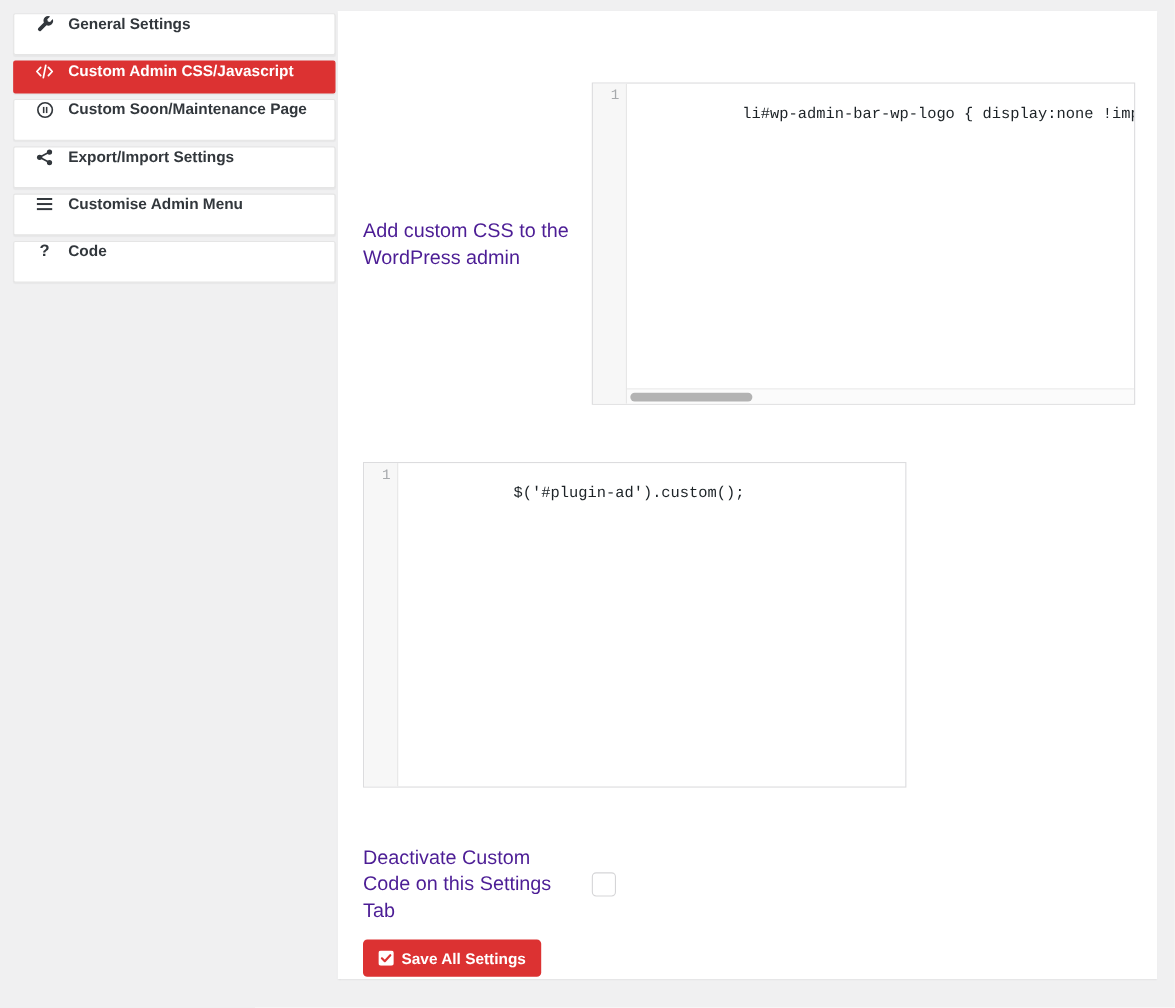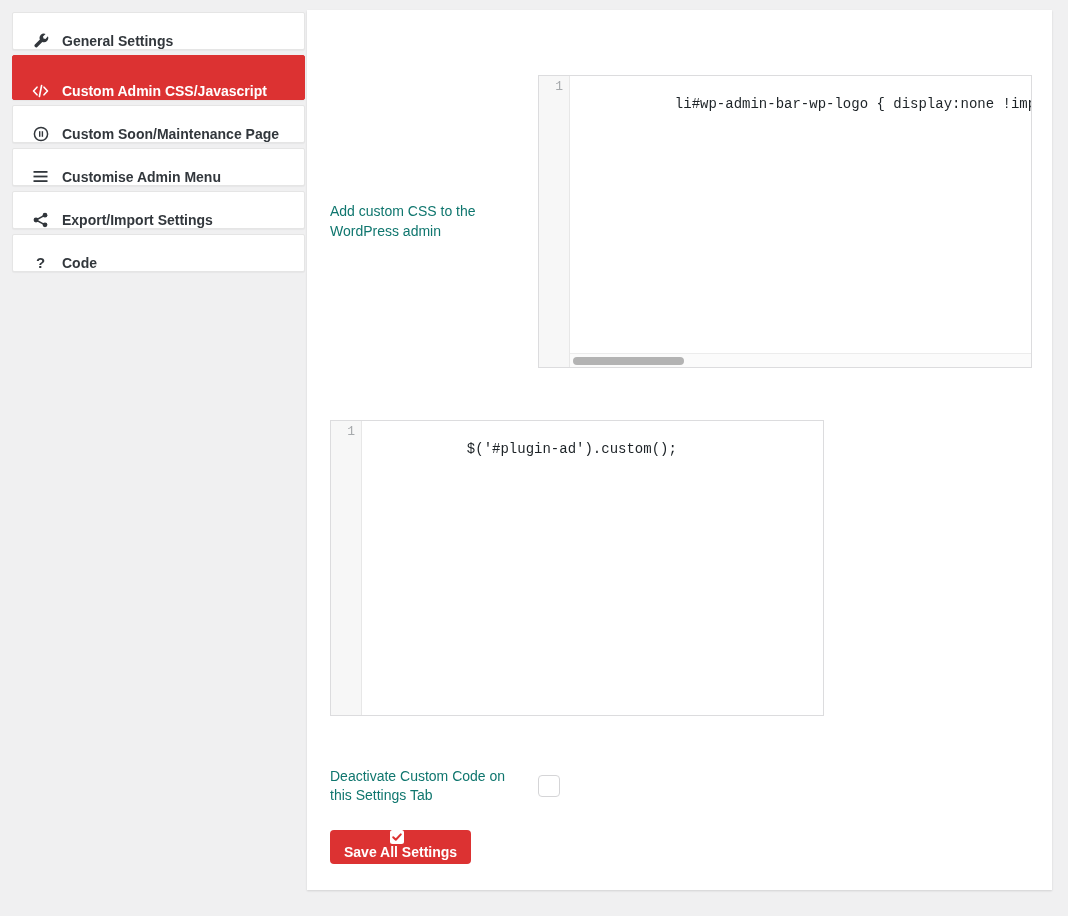--- a/index.html
+++ b/index.html
@@ -7,66 +7,66 @@
   body {
     background:#f0f0f1;
     font-family:"Liberation Sans", sans-serif;
     position:relative;
     color:#3c434a;
   }
 
   
   .sidebar { position:absolute; left:12px; top:12px; width:293px; }
   .sb-item {
-    display:flex; align-items:flex-end;
+    display:flex; align-items:flex-start;
     height:38px; margin-bottom:5px;
     background:#ffffff;
     border:1px solid #e5e5e5;
     border-radius:2px;
     box-shadow:0 1px 1px rgba(0,0,0,0.04);
     padding:0 14px 0 19px;
     cursor:pointer;
   }
   .sb-item .sb-icon {
     width:17px; height:17px; margin-right:13px;
     display:inline-flex; align-items:center; justify-content:center;
     flex:0 0 17px;
   }
   .sb-item .sb-icon svg { display:block; }
   .sb-label {
     font-size:14px; font-weight:bold; color:#32373c;
     white-space:nowrap;
   }
   .sb-item.active {
-    height:45px;
+    height:30px;
     background:#dc3232;
     border-color:#dc3232;
   }
   .sb-item.active .sb-label { color:#ffffff; }
   .q-glyph {
     font-size:15px; font-weight:bold; color:#32373c; line-height:1;
   }
 
   
   .main-panel {
     position:absolute; left:307px; top:10px;
     width:745px; height:880px;
     background:#ffffff;
     box-shadow:0 1px 2px rgba(0,0,0,0.13);
   }
   .content { padding:65px 20px 0 23px; }
 
   .form-row { display:flex; align-items:center; }
   .row-css  { margin-bottom:52px; }
   .row-js   { margin-bottom:51px; }
-  .row-deactivate { margin-bottom:25px; }
+  .row-deactivate { margin-bottom:14px; }
 
   .label-col {
     width:190px; margin-right:18px;
-    font-size:14px; line-height:1.36; color:#0f766e;
+    font-size:18px; line-height:1.36; color:#4c1d95;
   }
   .control-col { width:494px; }
 
   
   .editor {
     position:relative;
     display:flex;
     border:1px solid #dcdcde;
     background:#ffffff;
     overflow:hidden;
@@ -118,21 +118,20 @@
 
   
   .save-btn {
     display:inline-flex; align-items:center;
     height:34px; padding:0 14px;
     background:#dc3232; color:#ffffff;
     border:none; border-radius:4px;
     font-family:"Liberation Sans", sans-serif;
     font-size:14px; font-weight:bold;
     cursor:pointer;
-    flex-direction:column;
   }
   .save-btn .btn-icon { display:inline-flex; margin-right:7px; }
 </style>
 </head>
 <body>
 
 <div class="sidebar">
 
   <div class="sb-item">
     <span class="sb-icon">
@@ -158,42 +157,42 @@
     <span class="sb-icon">
       <svg width="16" height="16" viewBox="0 0 16 16">
           <circle cx="8" cy="8" r="6.6" fill="none" stroke="#32373c" stroke-width="1.5"></circle>
           <rect x="6" y="5.2" width="1.4" height="5.6" fill="#32373c"></rect>
           <rect x="8.7" y="5.2" width="1.4" height="5.6" fill="#32373c"></rect>
         </svg>
     </span>
     <span class="sb-label">Custom Soon/Maintenance Page</span>
   </div>
 
-
-  <div class="sb-item">
-    <span class="sb-icon">
-      <svg width="15" height="13" viewBox="0 0 15 13">
-          <rect x="0.5" y="1" width="14" height="1.8" fill="#32373c"></rect>
-          <rect x="0.5" y="5.6" width="14" height="1.8" fill="#32373c"></rect>
-          <rect x="0.5" y="10.2" width="14" height="1.8" fill="#32373c"></rect>
-        </svg>
-    </span>
-    <span class="sb-label">Customise Admin Menu</span>
-  </div>
 
   <div class="sb-item">
     <span class="sb-icon">
       <svg width="15" height="16" viewBox="0 0 15 16">
           <circle cx="12" cy="3.2" r="2.4" fill="#32373c"></circle>
           <circle cx="3" cy="8" r="2.4" fill="#32373c"></circle>
           <circle cx="12" cy="12.8" r="2.4" fill="#32373c"></circle>
           <path d="M3 8 L12 3.2 M3 8 L12 12.8" stroke="#32373c" stroke-width="1.5" fill="none"></path>
         </svg>
     </span>
     <span class="sb-label">Export/Import Settings</span>
+  </div>
+
+  <div class="sb-item">
+    <span class="sb-icon">
+      <svg width="15" height="13" viewBox="0 0 15 13">
+          <rect x="0.5" y="1" width="14" height="1.8" fill="#32373c"></rect>
+          <rect x="0.5" y="5.6" width="14" height="1.8" fill="#32373c"></rect>
+          <rect x="0.5" y="10.2" width="14" height="1.8" fill="#32373c"></rect>
+        </svg>
+    </span>
+    <span class="sb-label">Customise Admin Menu</span>
   </div>
 
   <div class="sb-item">
     <span class="sb-icon">
       <span class="q-glyph">?</span>
     </span>
     <span class="sb-label">Code</span>
   </div>
 
 </div>

